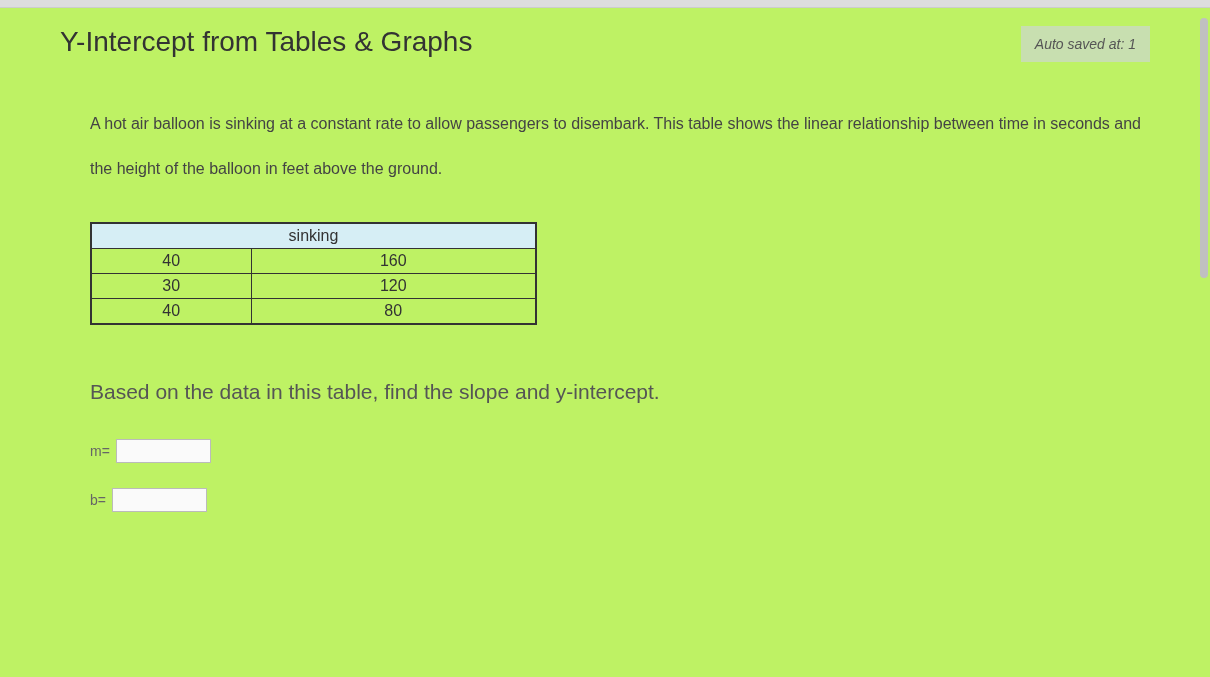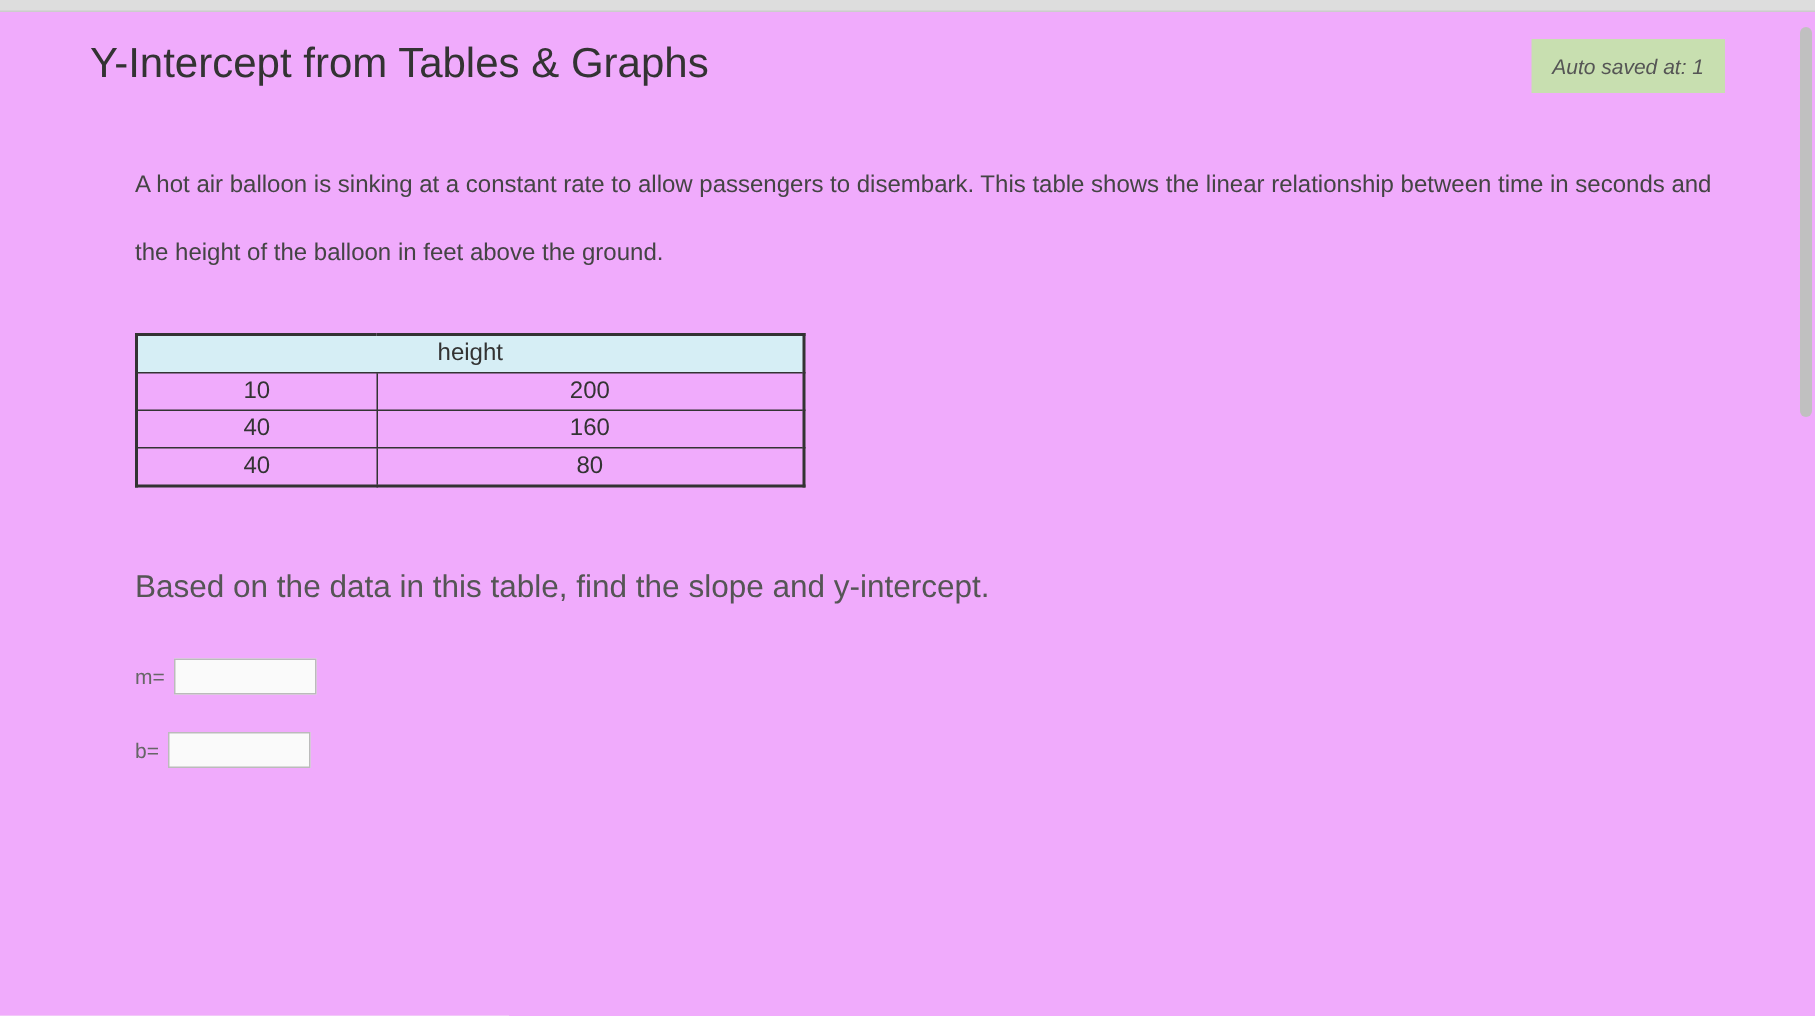--- a/index.html
+++ b/index.html
@@ -13,21 +13,21 @@
       width: 1210px;
       height: 677px;
       overflow: hidden;
     }
     .browser-bar {
       height: 8px;
       background: #ddd;
       border-bottom: 1px solid #ccc;
     }
     .page {
-      background: #f0abfc;
+      background: #bef264;
       height: calc(100% - 8px);
       position: relative;
     }
     .header {
       padding: 18px 60px 0 60px;
       display: flex;
       justify-content: space-between;
       align-items: flex-start;
     }
     .title {
@@ -123,29 +123,29 @@
     <h1 class="title">Y-Intercept from Tables &amp; Graphs</h1>
     <div class="autosave">Auto saved at: 1</div>
   </div>
 
   <div class="content">
     <p class="problem-text">A hot air balloon is sinking at a constant rate to allow passengers to disembark. This table shows the linear relationship between time in seconds and the height of the balloon in feet above the ground.</p>
 
     <table class="data-table">
       <tbody>
           <tr>
-        <th colspan="2" class="table-title">height</th>
-      </tr>
-      <tr>
-        <td class="col1">10</td>
-        <td class="col2">200</td>
+        <th colspan="2" class="table-title">sinking</th>
       </tr>
       <tr>
         <td class="col1">40</td>
         <td class="col2">160</td>
+      </tr>
+      <tr>
+        <td class="col1">30</td>
+        <td class="col2">120</td>
       </tr>
       <tr>
         <td class="col1">40</td>
         <td class="col2">80</td>
       </tr>
     </tbody>
       </table>
 
     <p class="instruction">Based on the data in this table, find the slope and y-intercept.</p>
 

